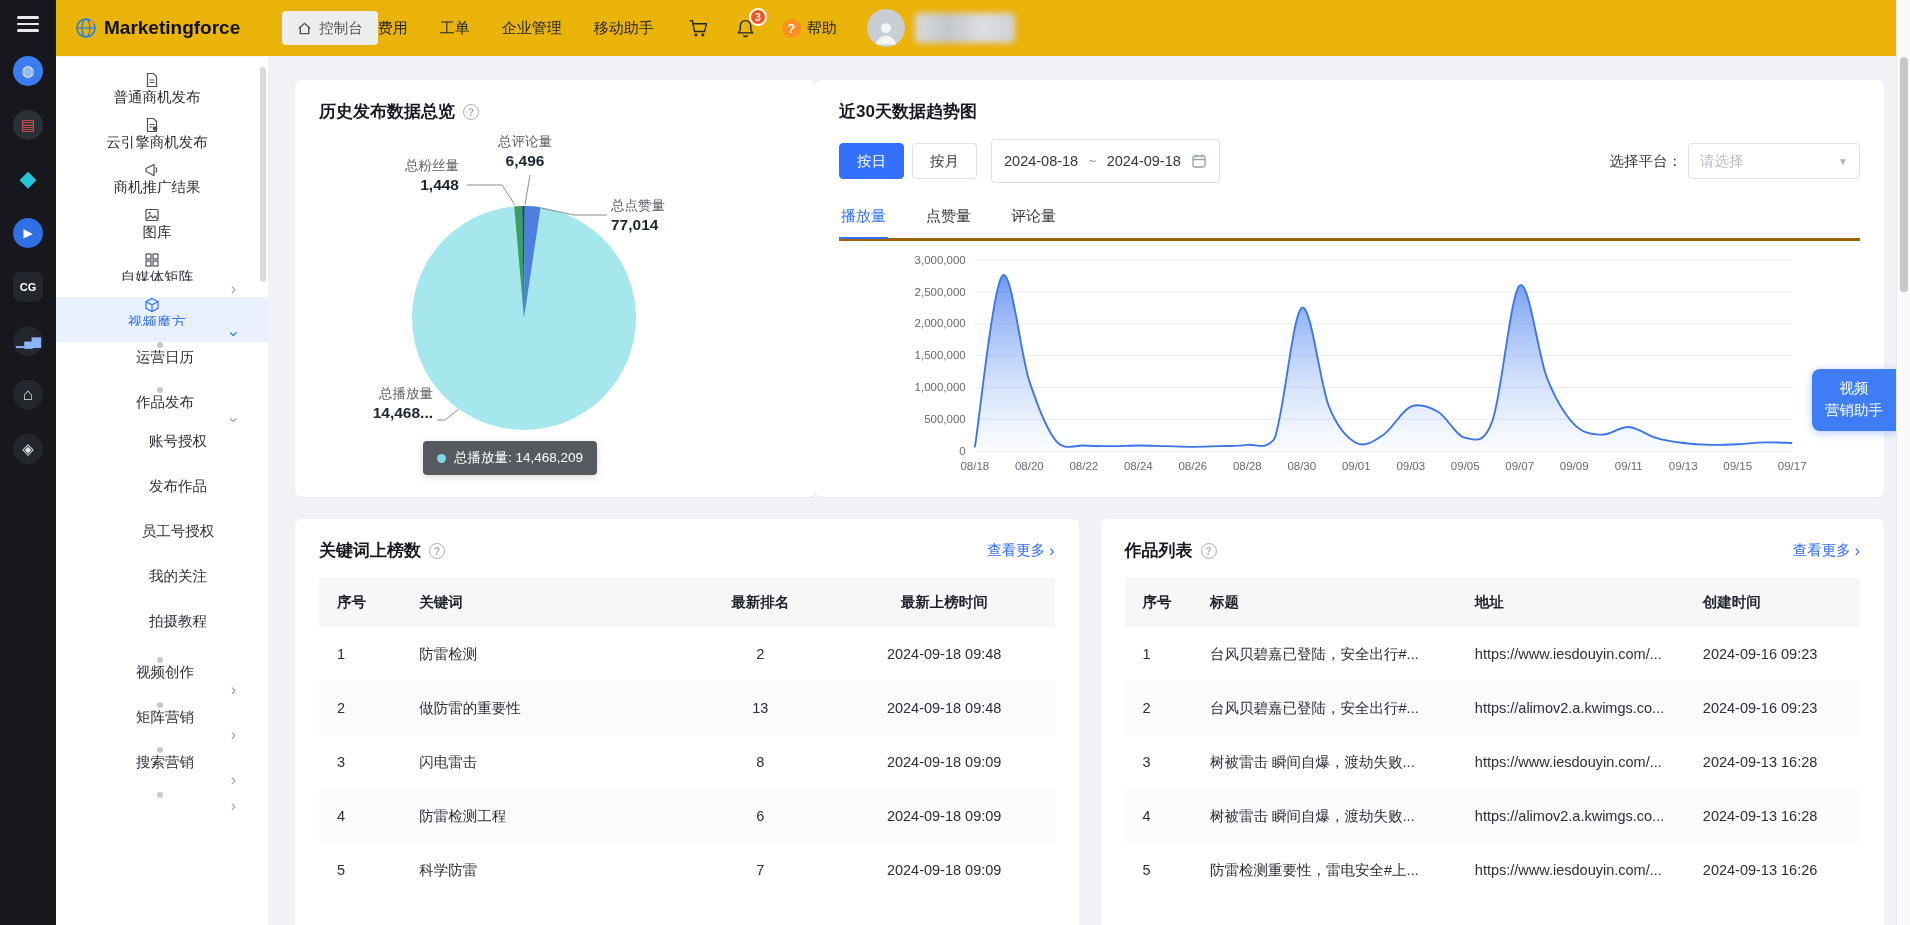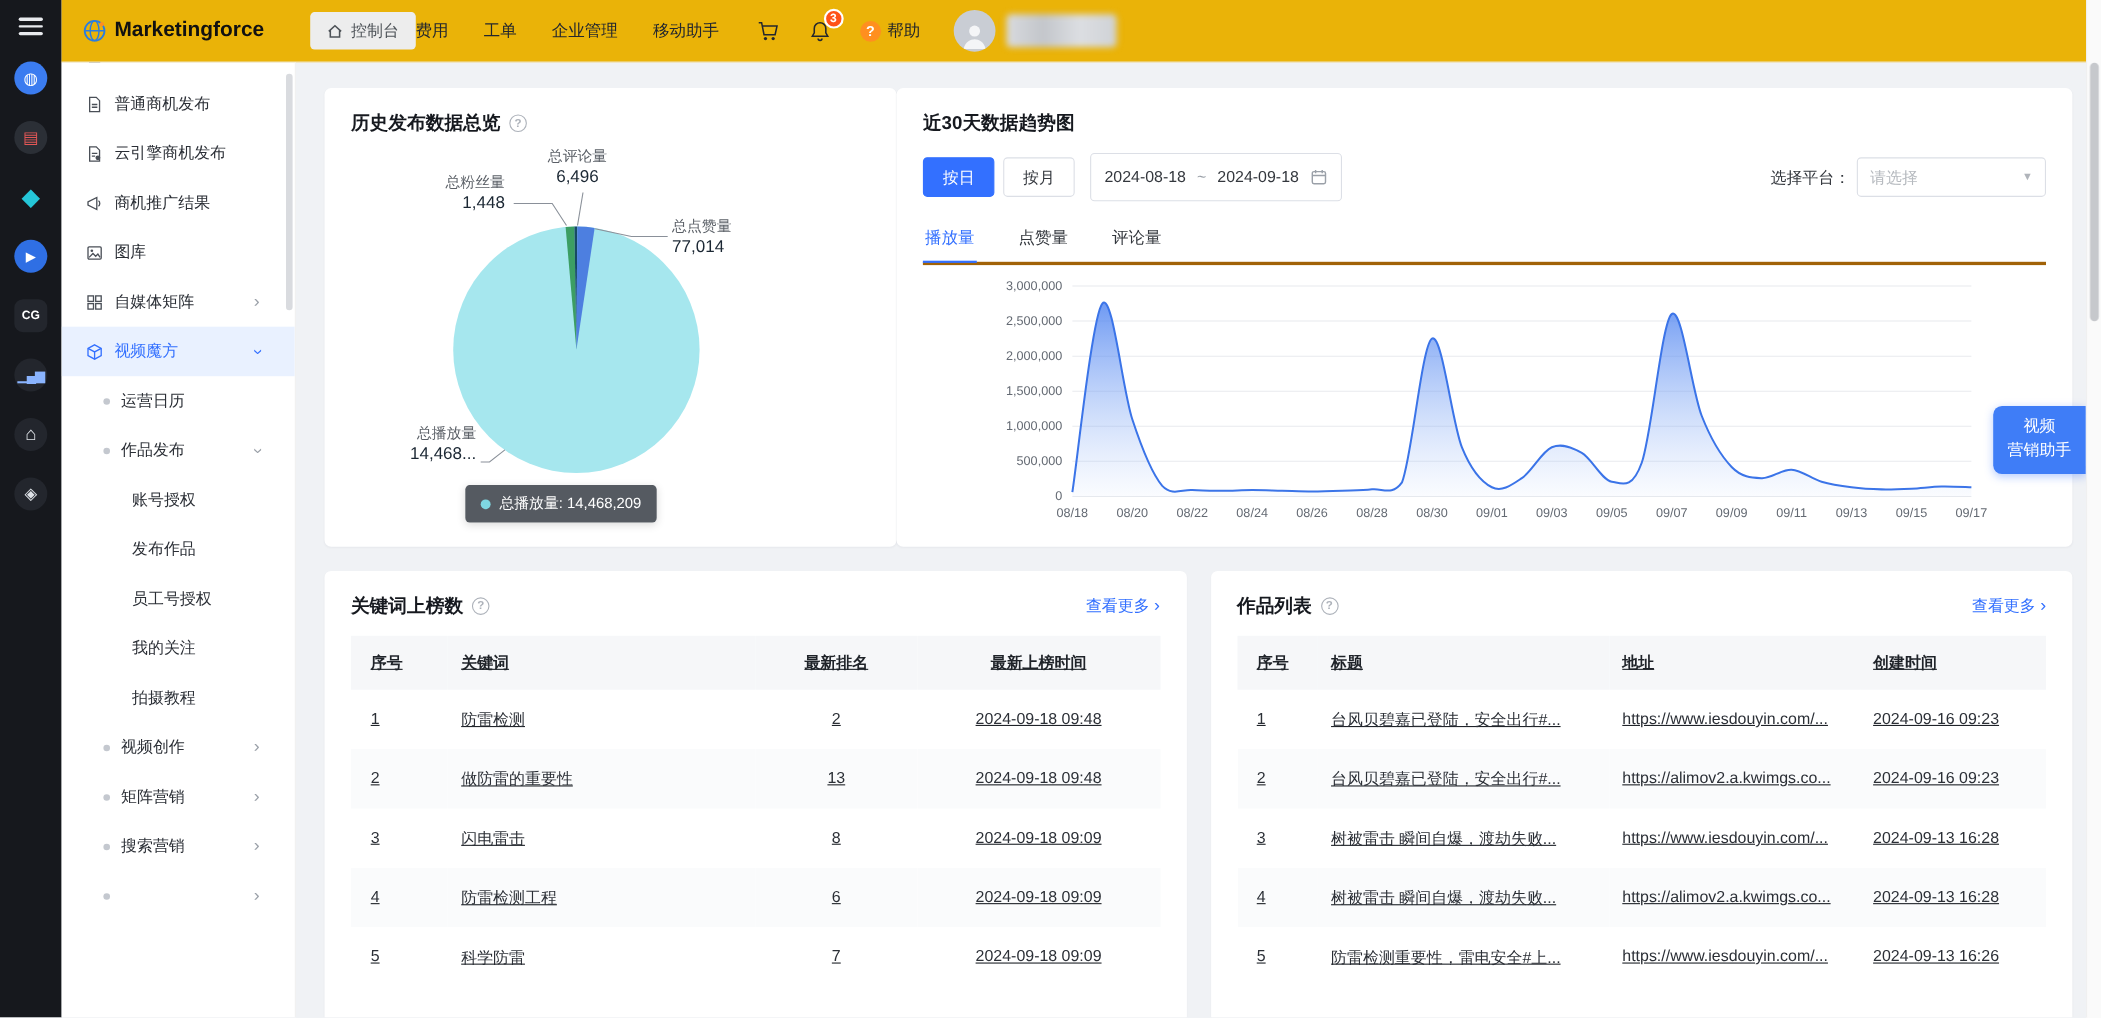--- a/index.html
+++ b/index.html
@@ -32,21 +32,21 @@
 .icon-btn{position:relative;margin-right:26px;cursor:pointer;display:flex;align-items:center;}
 .badge{position:absolute;top:-10px;right:-11px;background:#ff5219;color:#fff;font-size:11px;min-width:18px;height:18px;border-radius:9px;display:flex;align-items:center;justify-content:center;border:2px solid #fff;font-weight:bold;}
 .help{display:flex;align-items:center;gap:6px;font-size:15px;margin-right:30px;cursor:pointer;white-space:nowrap;}
 .q-ic{width:19px;height:19px;border-radius:50%;background:#ff8f1f;color:#fff;font-size:13px;font-weight:bold;display:flex;align-items:center;justify-content:center;}
 .avatar{width:38px;height:38px;border-radius:50%;background:#c9cdd4;margin-right:10px;display:flex;align-items:flex-end;justify-content:center;overflow:hidden;cursor:pointer;}
 .username-blur{width:100px;height:30px;border-radius:4px;background:linear-gradient(90deg,#d8dade,#c3c6cb,#dcdee2,#cfd2d6);filter:blur(3px);}
 
 .body-row{flex:1;display:flex;min-height:0;}
 .sidebar{width:213px;background:#fff;flex-shrink:0;position:relative;overflow:hidden;border-right:1px solid #f0f0f0;}
 .sb-list{margin-top:-30px;}
-.sb-item{display:flex;align-items:center;height:45px;padding:0 32px 0 22px;font-size:14.5px;color:#2b2f36;cursor:pointer;}
+.sb-item{display:flex;align-items:center;height:45px;padding:0 32px 0 22px;font-size:14.5px;color:#2b2f36;cursor:pointer;flex-direction:column;}
 .sb-ic{margin-right:10px;color:#4a4f57;display:flex;flex-shrink:0;}
 .sb-item.lvl2{padding-left:38px;}
 .sb-item.lvl3{padding-left:64px;}
 .sb-dot{width:6px;height:6px;border-radius:50%;background:#c4c8cf;margin-right:10px;flex-shrink:0;}
 .sb-item.selected{color:#3370ff;}
 .sb-item.selected .sb-dot{background:#3370ff;}
 .sb-item.active{background:#e9f1ff;color:#3370ff;}
 .sb-item.active .sb-ic{color:#3370ff;}
 .sb-label{white-space:nowrap;overflow:hidden;text-overflow:ellipsis;}
 .sb-chev{margin-left:auto;color:#9aa0a8;font-size:16px;line-height:1;}
@@ -64,42 +64,42 @@
 .card-head{display:flex;align-items:center;justify-content:space-between;}
 .card-title{font-size:17px;font-weight:bold;color:#16191f;display:flex;align-items:center;gap:8px;}
 .info-ic{width:16px;height:16px;border-radius:50%;border:1.4px solid #adb2ba;color:#adb2ba;font-size:10.5px;display:inline-flex;align-items:center;justify-content:center;font-weight:bold;flex-shrink:0;}
 .more-link{color:#3370ff;font-size:14.5px;display:flex;align-items:center;gap:4px;cursor:pointer;white-space:nowrap;}
 .more-arrow{font-size:16px;line-height:1;}
 
 .pie-wrap{position:relative;height:355px;margin-top:0;}
 .pie-svg{position:absolute;left:0;top:0;}
 .callout{position:absolute;line-height:1.35;}
 .callout .c-name{font-size:13.5px;color:#5a5f66;}
-.callout .c-val{font-size:15.5px;font-weight:normal;color:#1b2733;}
+.callout .c-val{font-size:15.5px;font-weight:bold;color:#1b2733;}
 .co-comments{left:150px;top:10px;width:112px;text-align:center;}
 .co-fans{left:22px;top:34px;width:118px;text-align:right;}
 .co-likes{left:292px;top:74px;width:120px;text-align:left;}
 .co-plays{left:8px;top:262px;width:106px;text-align:right;}
 .pie-tooltip{position:absolute;left:104px;top:318px;background:rgba(70,76,84,.92);border-radius:4px;padding:8px 14px;display:flex;align-items:center;gap:8px;color:#fff;font-size:13.5px;white-space:nowrap;box-shadow:0 2px 8px rgba(0,0,0,.15);}
 .tt-dot{width:9px;height:9px;border-radius:50%;background:#7fd8e2;flex-shrink:0;}
 
 .trend-controls{display:flex;align-items:center;margin-top:16px;}
 .seg-btn{height:36px;padding:0 17px;border-radius:4px;font-size:14.5px;cursor:pointer;font-family:Liberation Mono, monospace;}
 .seg-day{background:#3370ff;color:#fff;border:1px solid #3370ff;}
 .seg-month{background:#fff;color:#33373d;border:1px solid #dcdfe6;margin-left:8px;}
 .date-range{display:flex;align-items:center;gap:10px;border:1px solid #dcdfe6;border-radius:4px;height:44px;padding:0 12px;margin-left:14px;font-size:14.5px;color:#33373d;cursor:pointer;white-space:nowrap;}
 .platform{margin-left:auto;display:flex;align-items:center;font-size:14.5px;color:#33373d;white-space:nowrap;}
 .select{width:172px;height:36px;border:1px solid #dcdfe6;border-radius:4px;display:flex;align-items:center;justify-content:space-between;padding:0 11px;color:#b6babf;margin-left:6px;cursor:pointer;}
 .caret{color:#b0b4ba;font-size:10px;}
 .trend-tabs{display:flex;gap:36px;margin-top:15px;border-bottom:3px solid #a16207;}
 .t-tab{padding:9px 2px 11px;font-size:15px;color:#33373d;cursor:pointer;border-bottom:2px solid transparent;margin-bottom:-1px;}
 .t-tab.active{color:#3370ff;border-bottom-color:#3370ff;}
 .trend-chart{width:100%;height:248px;display:block;margin-top:8px;}
 
-.data-table{width:100%;border-collapse:collapse;margin-top:16px;table-layout:fixed;text-decoration:underline;}
+.data-table{width:100%;border-collapse:collapse;margin-top:16px;table-layout:fixed;}
 .data-table th{background:#f6f7f9;height:49px;font-size:14.5px;color:#1f2329;font-weight:bold;text-align:left;padding:0 12px;white-space:nowrap;}
 .data-table td{height:54px;font-size:14.5px;color:#2b2f36;padding:0 12px;white-space:nowrap;overflow:hidden;text-overflow:ellipsis;}
 .data-table tbody tr:nth-child(even){background:#fafbfc;}
 .data-table th:first-child,.data-table td:first-child{padding-left:18px;}
 .link-cell{color:#3370ff;cursor:pointer;}
 .kw-table th:nth-child(3),.kw-table td:nth-child(3),
 .kw-table th:nth-child(4),.kw-table td:nth-child(4){text-align:center;}
 
 .float-tab{position:fixed;right:14px;top:369px;width:84px;background:#3f7df7;color:#fff;border-radius:8px 0 0 8px;text-align:center;font-size:14.5px;line-height:1.5;padding:9px 6px;box-shadow:0 2px 8px rgba(51,112,255,.35);cursor:pointer;z-index:30;}
 .page-scrollbar{position:fixed;right:0;top:0;bottom:0;width:14px;background:#fafafa;border-left:1px solid #ebebeb;z-index:40;}

